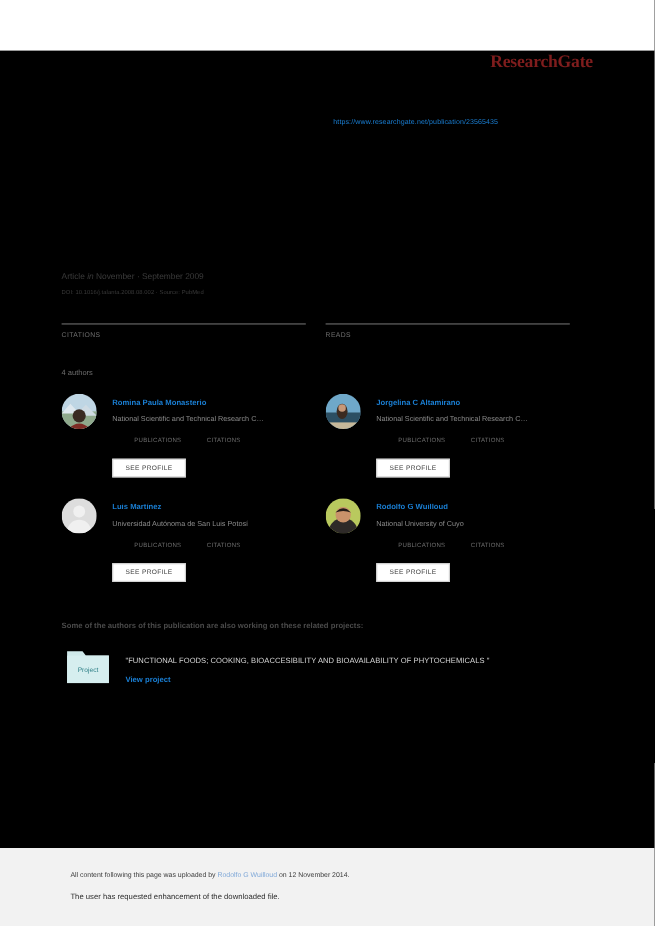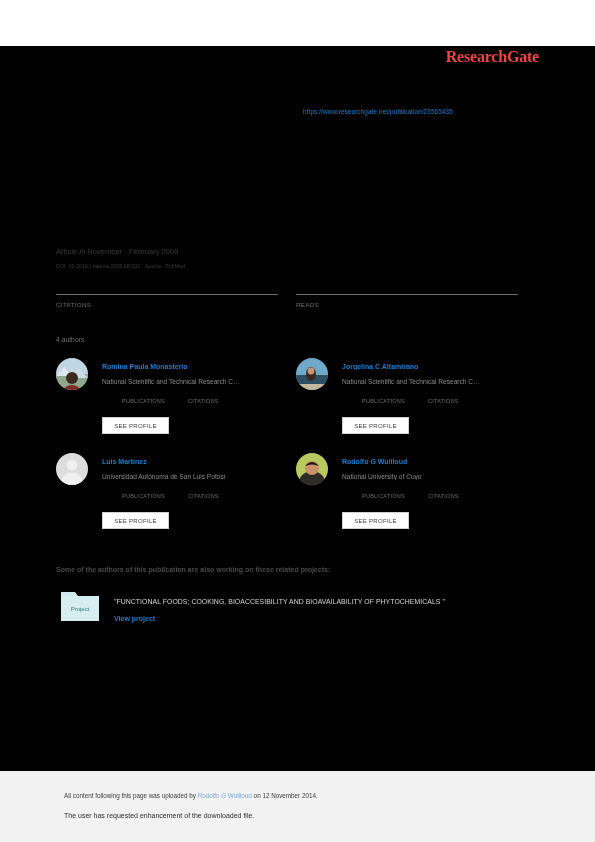--- a/index.html
+++ b/index.html
@@ -15,21 +15,21 @@
   
   .top-white{position:absolute;left:0;top:0;width:595px;height:46px;background:#ffffff;}
   .black-body{position:absolute;left:0;top:46px;width:595px;height:725px;background:#000000;}
   .footer-band{position:absolute;left:0;top:771px;width:595px;height:71px;background:#f2f2f2;}
 
   
   .rg-logo{
     position:absolute;right:56px;top:48px;
     font-family:"Liberation Serif", serif;
     font-weight:bold;font-size:16px;letter-spacing:-0.2px;
-    color:#ef4444;white-space:nowrap;
+    color:#7f1d1d;white-space:nowrap;
   }
   .discussions-line{
     position:absolute;left:56px;top:58px;width:470px;
     font-size:6.6px;line-height:9px;color:#000000;
   }
   .pub-url{
     position:absolute;left:303px;top:108px;
     font-size:6.4px;color:#1a7fd4;white-space:nowrap;
     letter-spacing:.1px;
   }
@@ -152,21 +152,21 @@
   <div class="pub-url">https://www.researchgate.net/publication/23565435</div>
 
   <div class="art-title">Analytical speciation of mercury in marine biota by solid phase microextraction-gas chromatography with microwave-induced plasma atomic emission spectrometry.</div>
   <div class="art-sub">Article</div>
 
   <div class="meta-type">
     <span>Article</span>
     <i>in</i>
     <span>November</span>
     <span>·</span>
-    <span>February 2009</span>
+    <span>September 2009</span>
   </div>
 
   <div class="meta-doi">DOI: 10.1016/j.talanta.2008.08.002 · Source: PubMed</div>
 
   <div class="stat-col left">
     <div class="stat-num">23</div>
     <div class="stat-rule"></div>
     <div class="stat-label">CITATIONS</div>
   </div>
 

